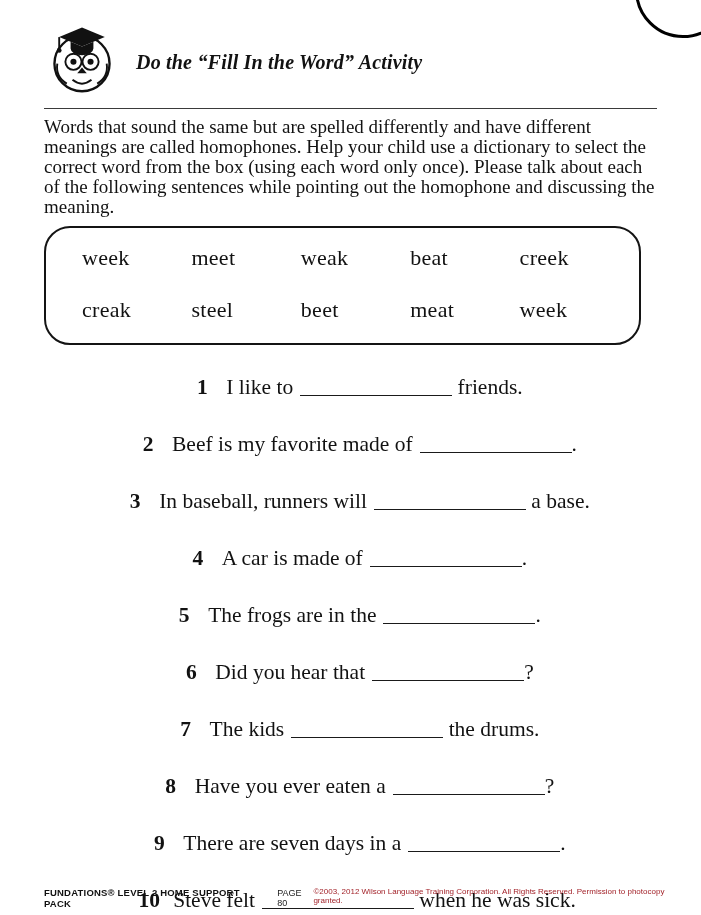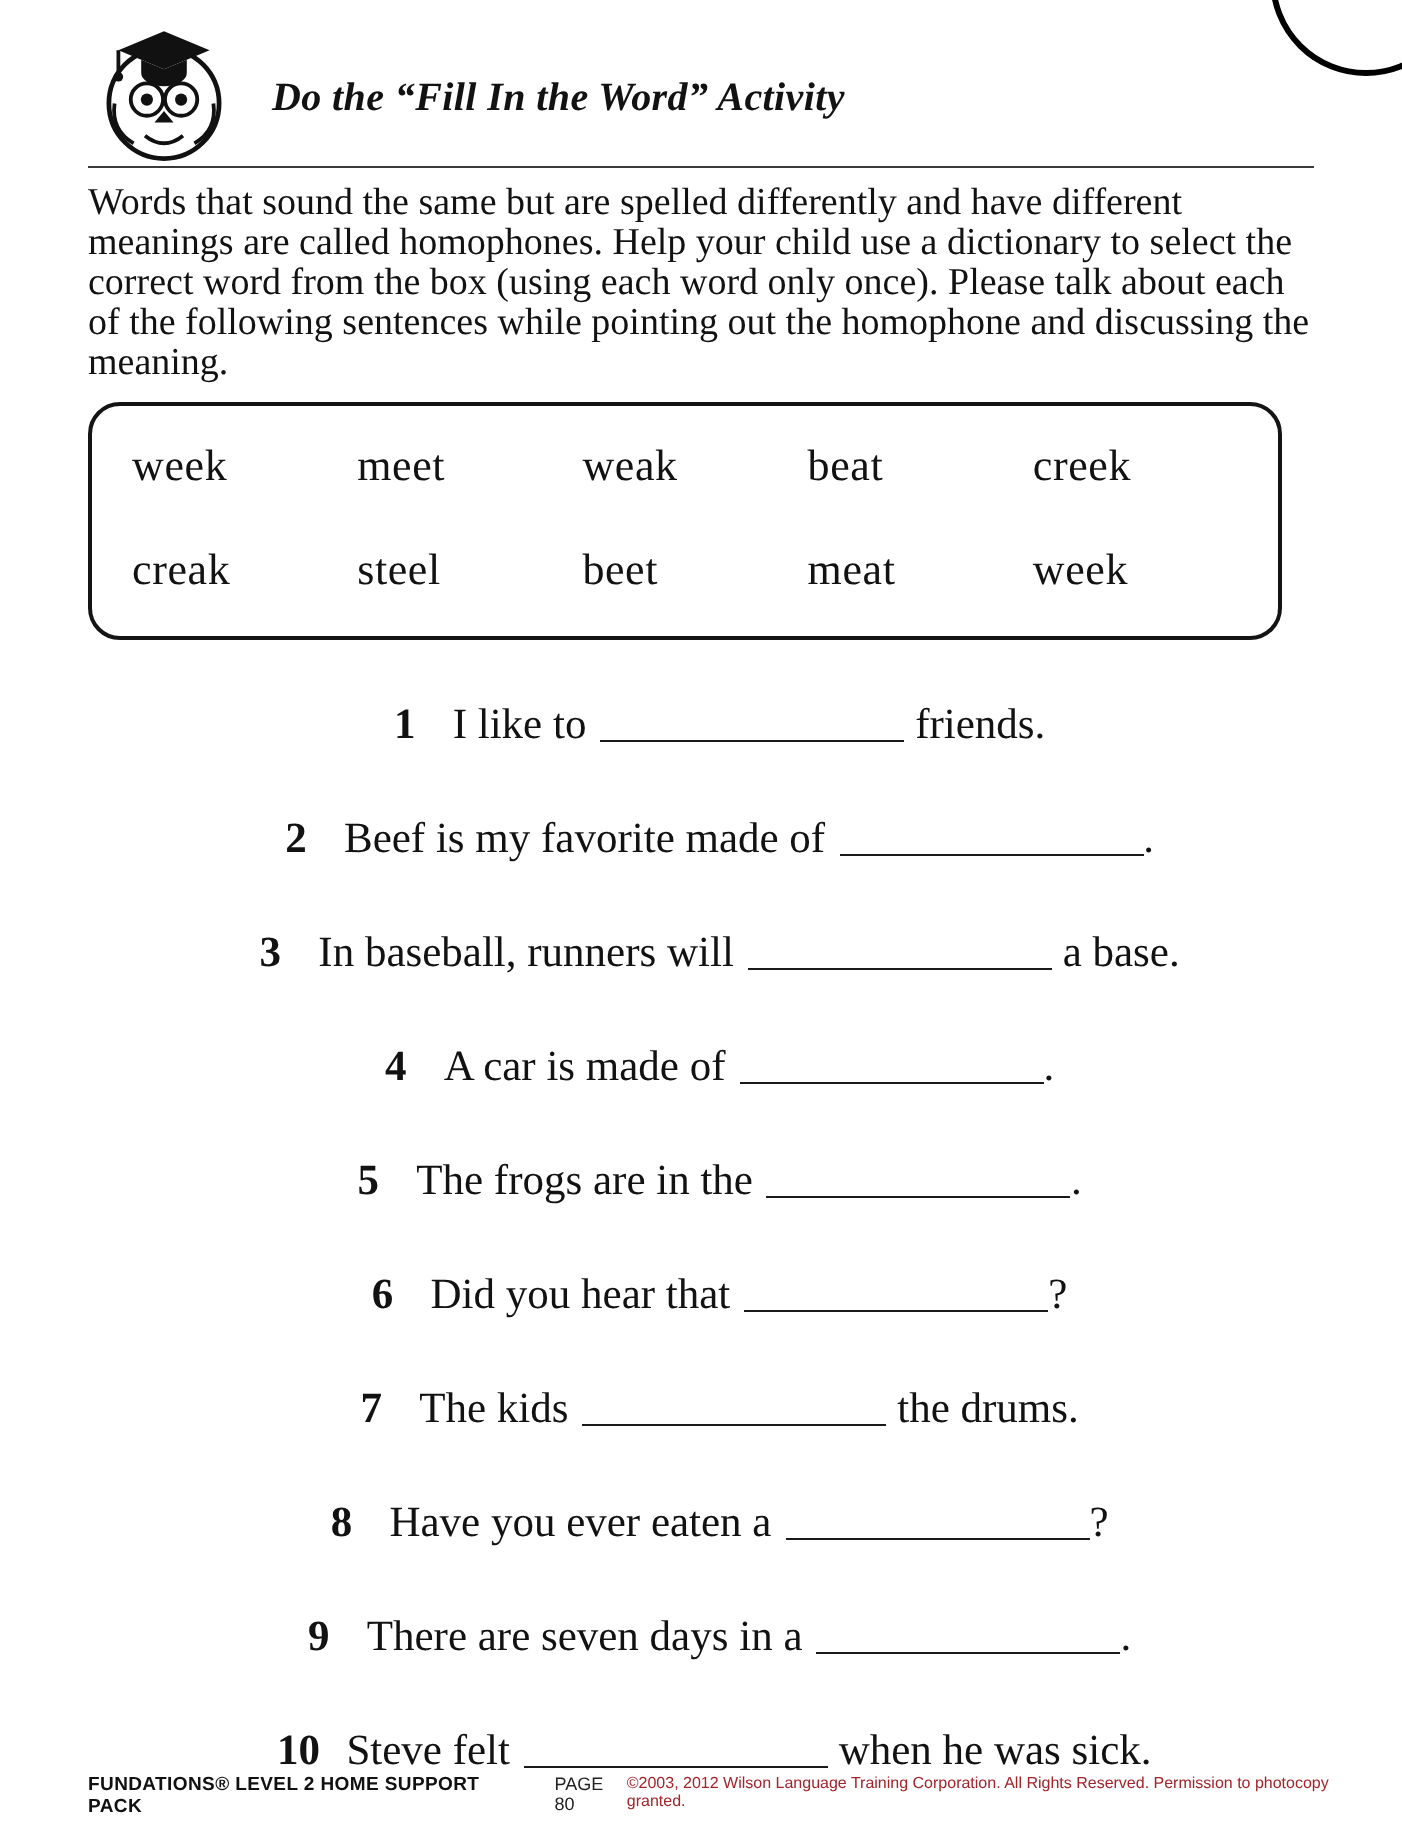--- a/index.html
+++ b/index.html
@@ -9,21 +9,21 @@
     background:#ffffff;
     color:#121212;
     font-family:"Liberation Serif","DejaVu Serif",serif;
     overflow:hidden;
   }
   .page { padding:0 44px; position:relative; height:100%; }
 
   
   .header {
     display:flex; align-items:center; gap:16px;
-    padding-top:8px; height:84px;
+    padding-top:8px; height:109px;
     border-bottom:1px solid #3a3a3a;
   }
   .owl-wrap { width:76px; height:76px; flex:0 0 auto; }
   .doc-title {
     font-size:20px; font-weight:bold; font-style:italic;
     letter-spacing:0.2px; margin-top:8px;
   }
 
   
   .corner-badge {
@@ -37,22 +37,22 @@
     margin-top:8px;
     font-size:19px; line-height:20px;
     width:618px;
   }
 
   
   .word-box {
     margin-top:9px;
     width:597px;
     border:2.5px solid #141414;
-    border-radius:16px;
-    padding:17px 10px 20px 20px;
+    border-radius:26px;
+    padding:17px 10px 20px 36px;
     display:grid;
     grid-template-columns:repeat(5,1fr);
     row-gap:26px;
   }
   .word-box .word {
     font-size:22px;
     letter-spacing:0.3px;
   }
 
   

